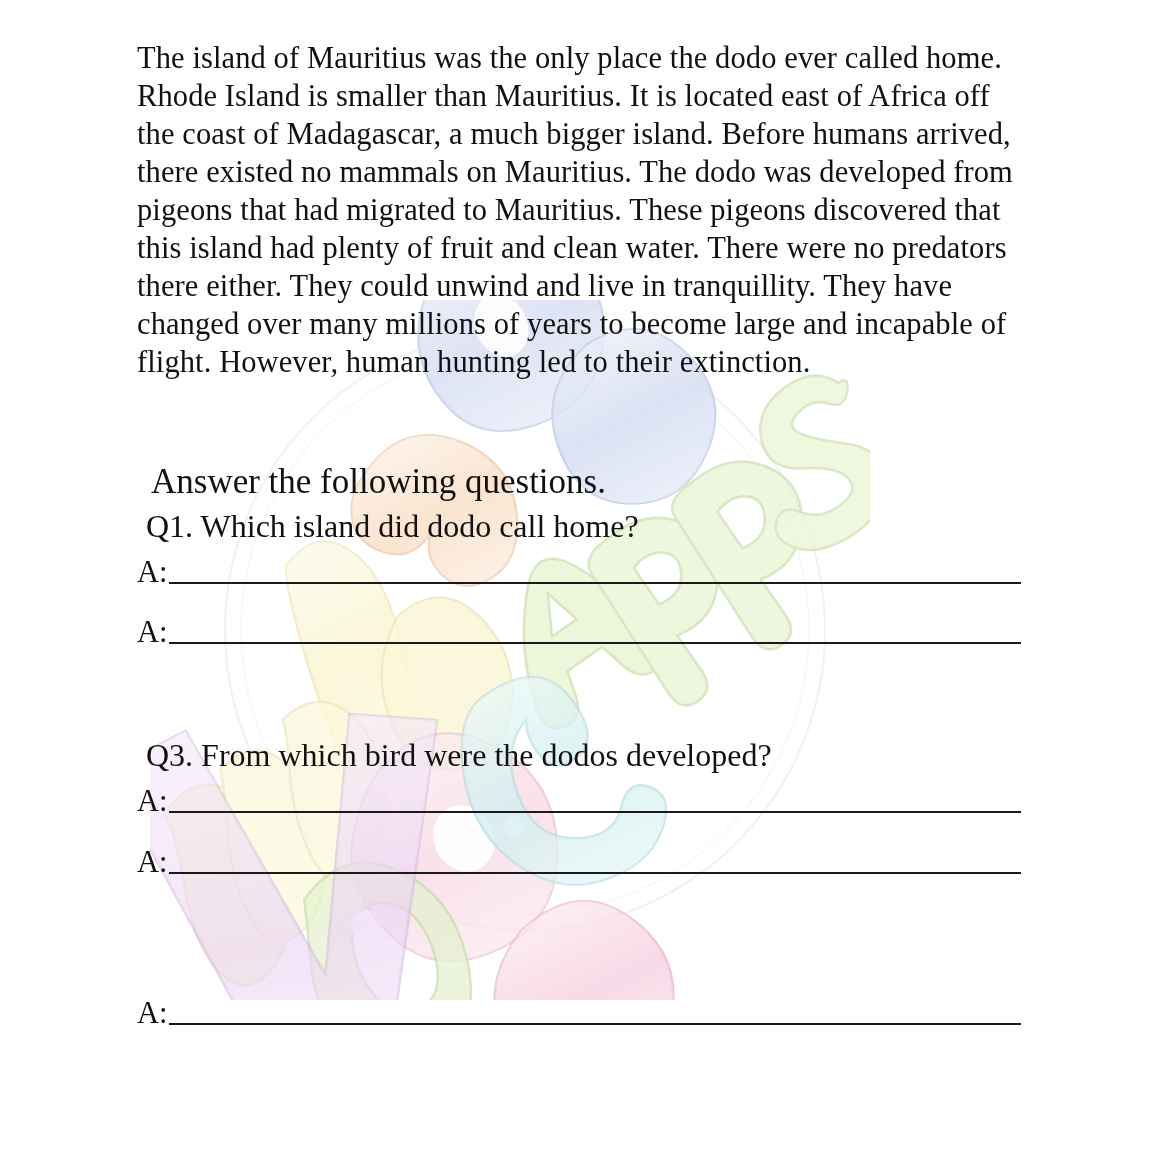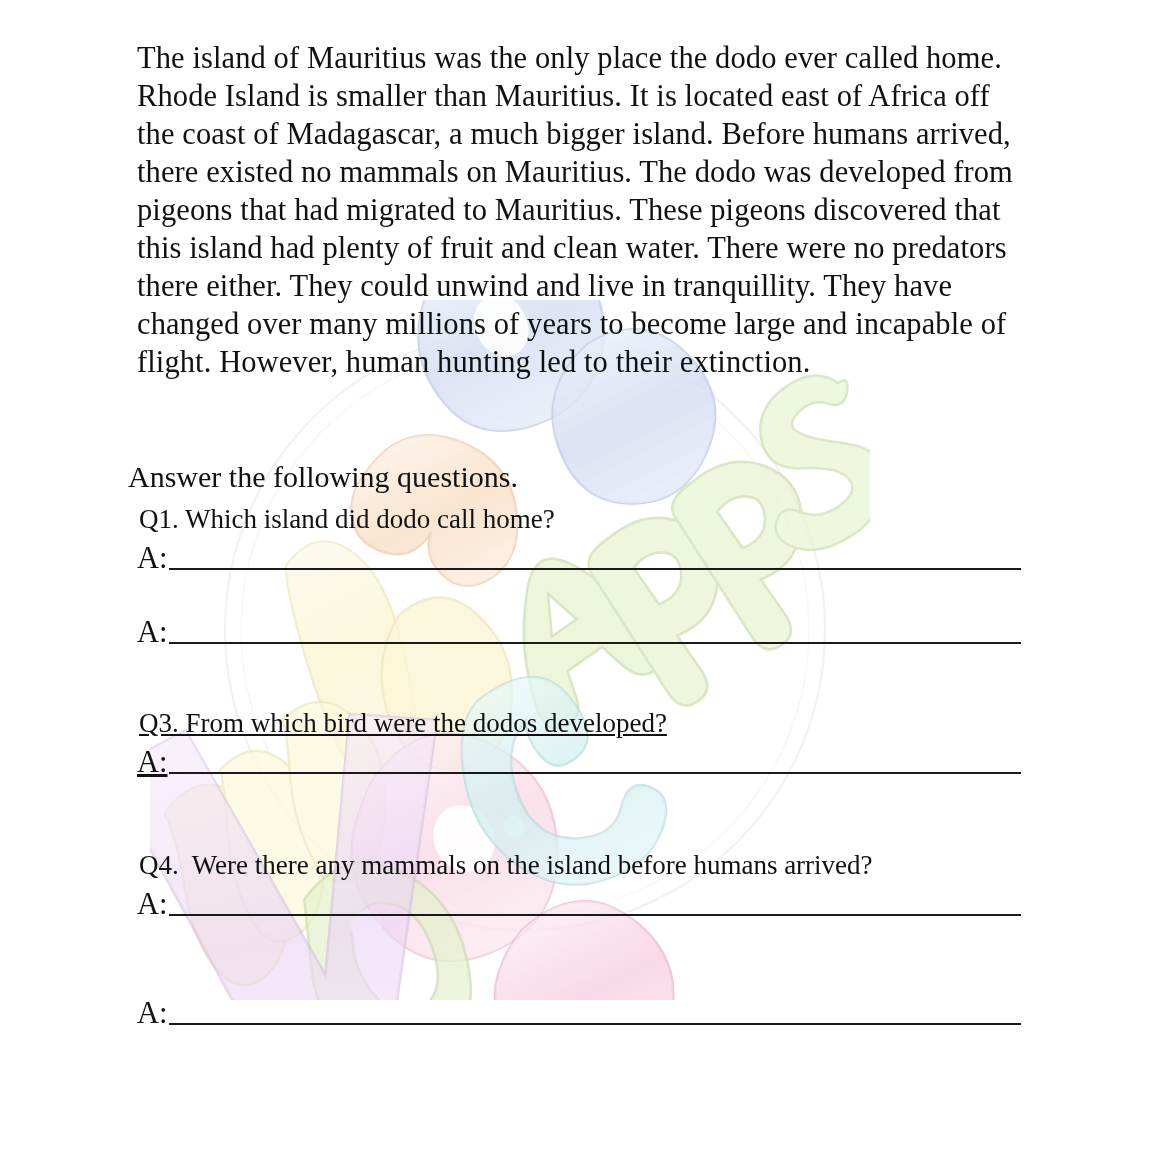--- a/index.html
+++ b/index.html
@@ -45,35 +45,35 @@
     top: 8px;
     width: 884px;
     font-size: 30.5px;
     line-height: 38px;
     text-align: left;
     letter-spacing: 0.1px;
   }
 
   .instruction {
     position: absolute;
-    left: 128px;
+    left: 151px;
     top: 428px;
-    font-size: 30px;
+    font-size: 35px;
     line-height: 38px;
   }
 
   .qblock {
     position: absolute;
     left: 137px;
     width: 884px;
   }
   .q-text {
-    font-size: 27px;
+    font-size: 32px;
     line-height: 39px;
-    margin: 2px;
+    margin: 9px;
     white-space: pre-wrap;
   }
   .answer-row {
     display: flex;
     align-items: flex-end;
     margin-top: 1px;
   }
   .answer-label {
     font-size: 30.5px;
     line-height: 34px;
@@ -82,21 +82,21 @@
   }
   .answer-rule {
     flex: 1 1 auto;
     height: 0;
     border-bottom: 2.4px solid #1a1a1a;
     margin-bottom: 5px;
   }
 
   #q1 { top: 498px; }
   #q2 { top: 614px; }
-  #q3 { top: 702px; text-decoration: underline; }
+  #q3 { top: 727px; }
   #q4 { top: 844px; }
   #q5 { top: 995px; }
 </style>
 </head>
 <body>
 
 <div id="watermark">
   <svg viewBox="0 0 720 700" xmlns="http://www.w3.org/2000/svg">
     <defs>
       <linearGradient id="shine" x1="0" y1="0" x2="0" y2="1">
@@ -215,21 +215,20 @@
 
   <div class="qblock" id="q3">
     <p class="q-text">Q3. From which bird were the dodos developed?</p>
     <div class="answer-row">
       <span class="answer-label">A:</span>
       <span class="answer-rule"></span>
     </div>
   </div>
 
   <div class="qblock" id="q4">
-    <p class="q-text">Q4.  Were there any mammals on the island before humans arrived?</p>
     <div class="answer-row">
       <span class="answer-label">A:</span>
       <span class="answer-rule"></span>
     </div>
   </div>
 
   <div class="qblock" id="q5">
     <div class="answer-row">
       <span class="answer-label">A:</span>
       <span class="answer-rule"></span>

